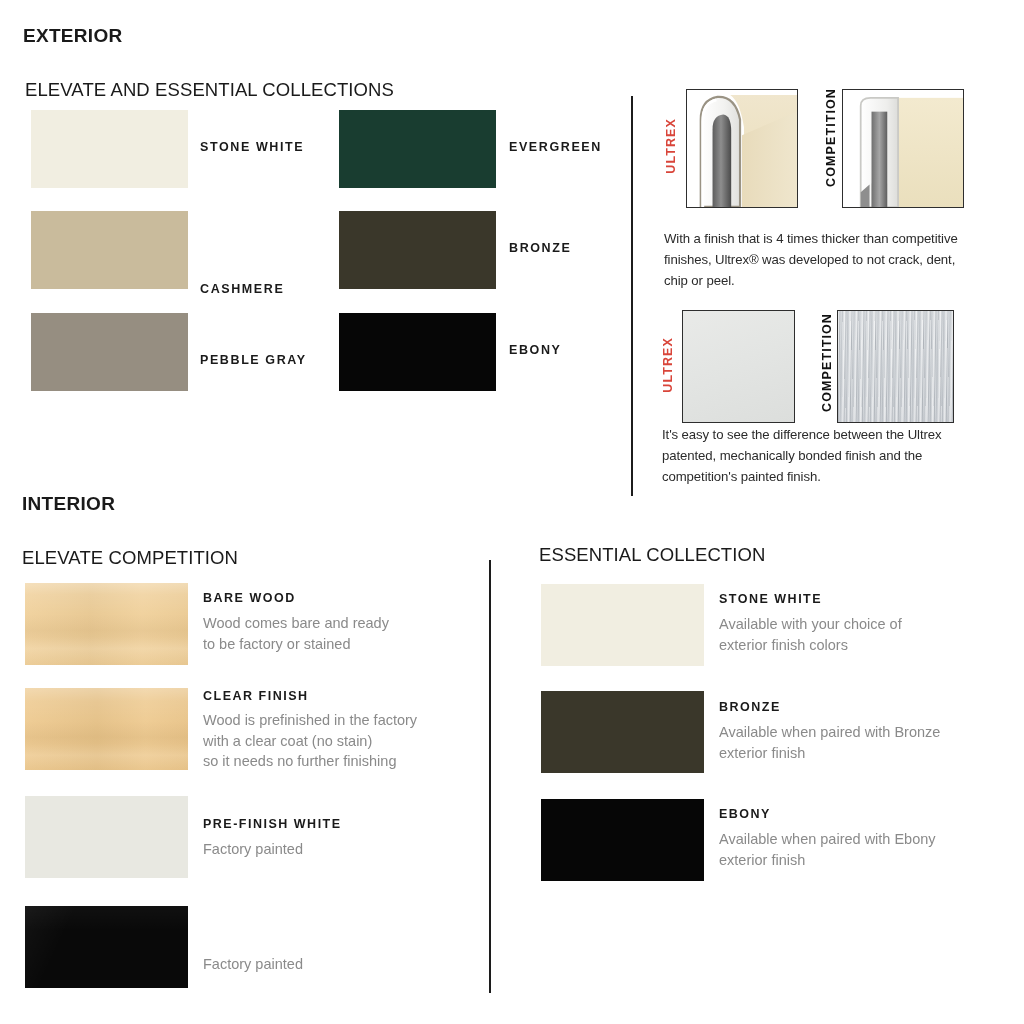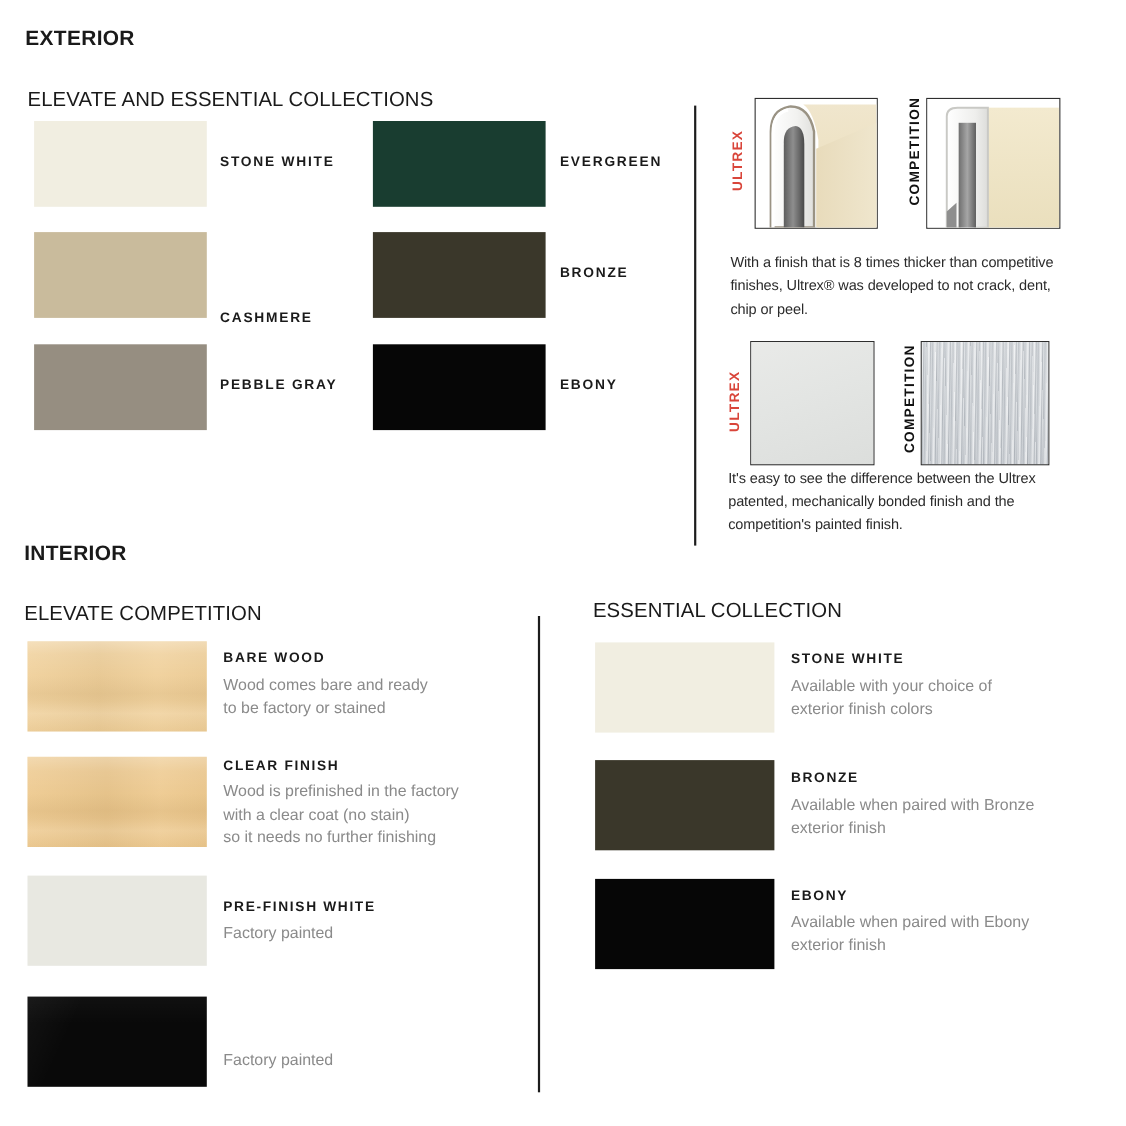--- a/index.html
+++ b/index.html
@@ -202,21 +202,21 @@
   <div class="swatch" id="sw-1" style="left: 339px; top: 110px; background: rgb(25, 61, 48);"></div>
   <div class="swatch-name" style="left:509px; top:140px;">EVERGREEN</div>
 
   <div class="swatch" id="sw-2" style="left: 31px; top: 211px; background: rgb(201, 187, 156);"></div>
   <div class="swatch-name" style="left:200px; top:241px;margin-top:41px;">CASHMERE</div>
 
   <div class="swatch" id="sw-3" style="left: 339px; top: 211px; background: rgb(58, 55, 42);"></div>
   <div class="swatch-name" style="left:509px; top:241px;">BRONZE</div>
 
   <div class="swatch" id="sw-4" style="left: 31px; top: 313px; background: rgb(150, 142, 129);"></div>
-  <div class="swatch-name" style="left:200px; top:343px;">PEBBLE GRAY</div>
+  <div class="swatch-name" style="left:200px; top:353px;">PEBBLE GRAY</div>
 
   <div class="swatch" id="sw-5" style="left: 339px; top: 313px; background: rgb(6, 6, 6);"></div>
   <div class="swatch-name" style="left:509px; top:343px;">EBONY</div>
 
   <div class="vline" style="left:631px; top:96px; height:400px;"></div>
 
   <div class="vert-label lbl-ultrex" style="left:664px; top:118px;">ULTREX</div>
 
   <div class="cmp-box" style="left:686px; top:89px; width:112px; height:119px;">
     <svg class="ill" viewBox="0 0 112 119" preserveAspectRatio="none">
@@ -278,21 +278,21 @@
 
       <rect x="52" y="8" width="70" height="111" fill="url(#cCream)"></rect>
 
       <path d="M18,119 L18,16 Q18,8 28,8 L56,8 L56,119 L44,119 L44,96 L30,96 L30,119 Z" fill="url(#cWhite)" stroke="#c9c9c5" stroke-width="1.8"></path>
 
       <rect x="29" y="22" width="16" height="97" fill="url(#cCore)"></rect>
       <path d="M27,96 L27,119 L18,119 L18,104 Z" fill="#8e8e8e"></path>
     </svg>
   </div>
 
-  <div class="body-text" style="left:664px; top:228px; width:300px;">With a finish that is 8 times thicker than competitive
+  <div class="body-text" style="left:664px; top:228px; width:300px;">With a finish that is 4 times thicker than competitive
 finishes, Ultrex® was developed to not crack, dent,
 chip or peel.</div>
 
   <div class="vert-label lbl-ultrex" style="left:661px; top:337px;">ULTREX</div>
 
   <div class="cmp-box" style="left:682px; top:310px; width:113px; height:113px;">
     <div class="panel-ultrex"></div>
   </div>
 
   <div class="vert-label lbl-comp" style="left:820px; top:313px;">COMPETITION</div>

